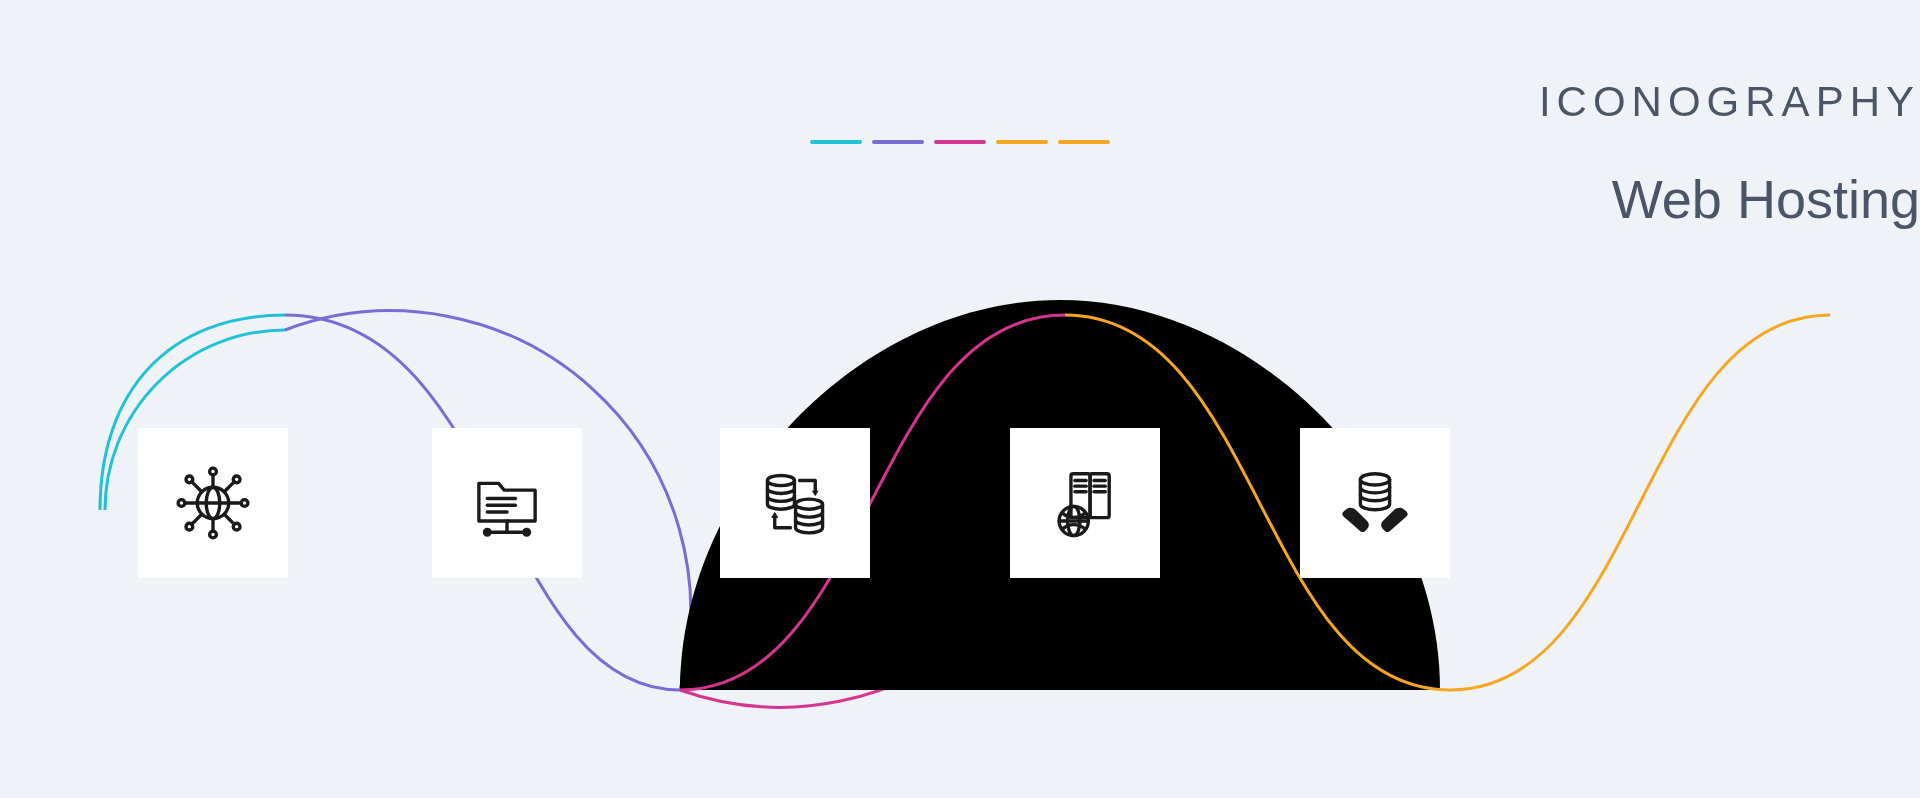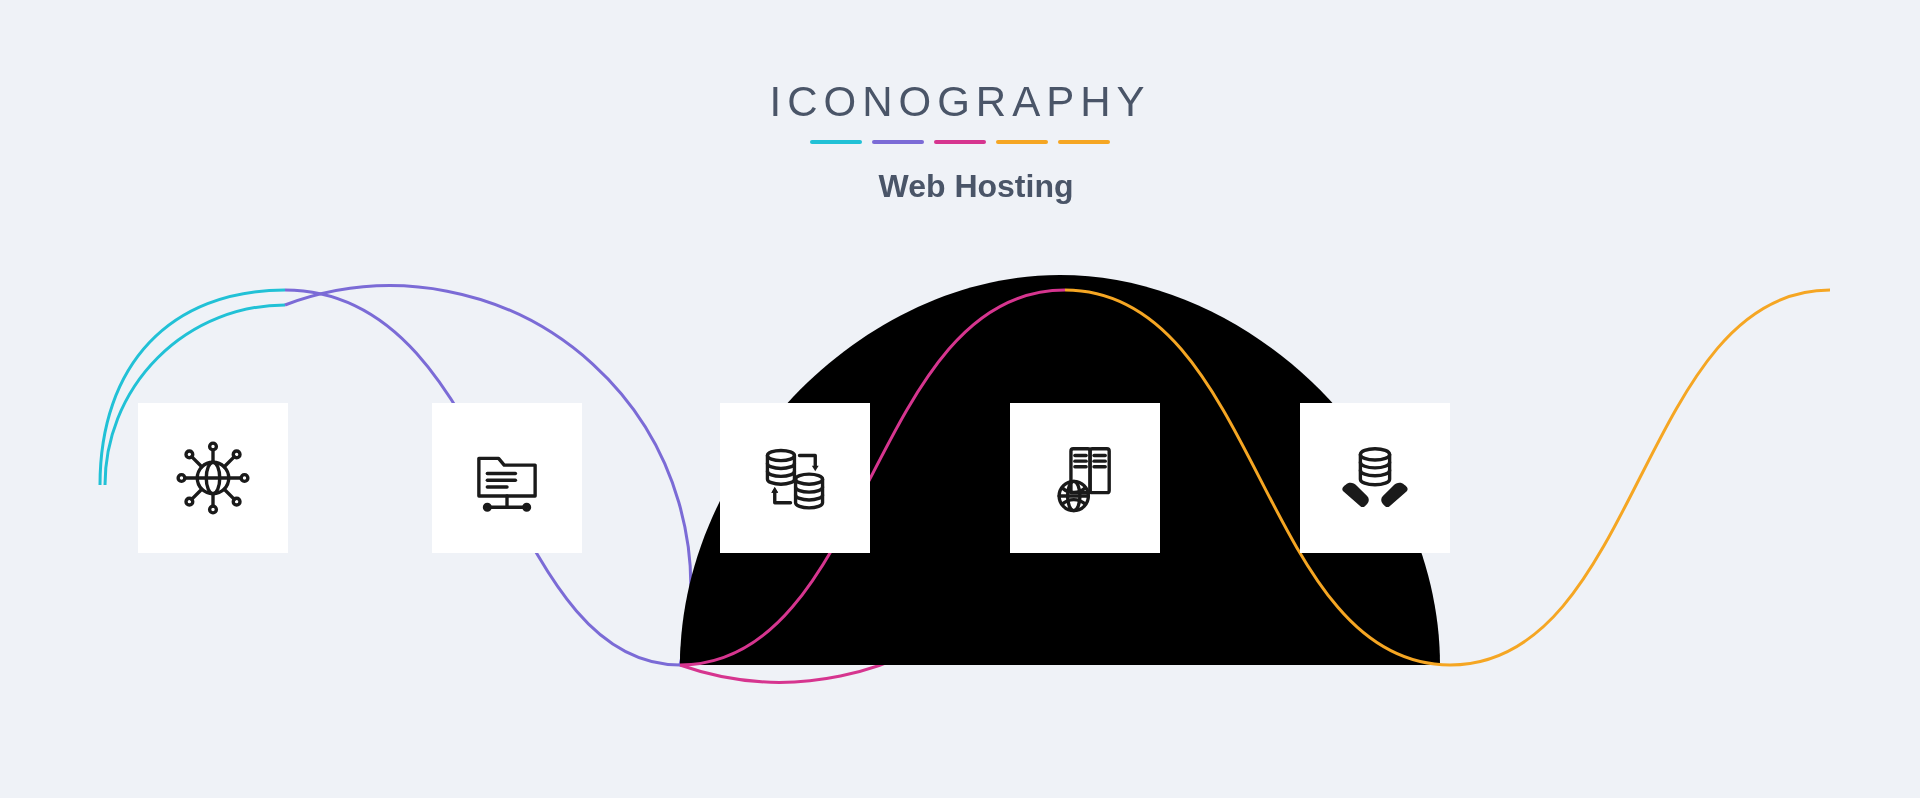--- a/index.html
+++ b/index.html
@@ -5,21 +5,21 @@
   * { margin: 0; padding: 0; box-sizing: border-box; }
   body {
     width: 1920px;
     height: 798px;
     background: #eff2f7;
     font-family: -apple-system, BlinkMacSystemFont, "Segoe UI", Arial, sans-serif;
     position: relative;
     overflow: hidden;
   }
   .header {
-    text-align: center;
+    text-align: right;
     padding-top: 78px;
   }
   .brand {
     font-size: 42px;
     letter-spacing: 6px;
     color: #4a5568;
     font-weight: 400;
   }
   .underline-row {
     display: flex;
@@ -31,24 +31,24 @@
     width: 52px;
     height: 4px;
     border-radius: 2px;
   }
   .d1 { background: #21c1d6; }
   .d2 { background: #7b6bd6; }
   .d3 { background: #d6358f; }
   .d4 { background: #f5a623; }
   .d5 { background: #f5a623; }
   .subtitle {
-    font-size: 32px;
+    font-size: 54px;
     color: #4a5568;
     margin-top: 24px;
-    font-weight: 700;
+    font-weight: 400;
     margin-left: 32px;
   }
   .canvas {
     position: relative;
     width: 1920px;
     height: 520px;
     margin-top: 30px;
   }
   .canvas svg.wave {
     position: absolute;

